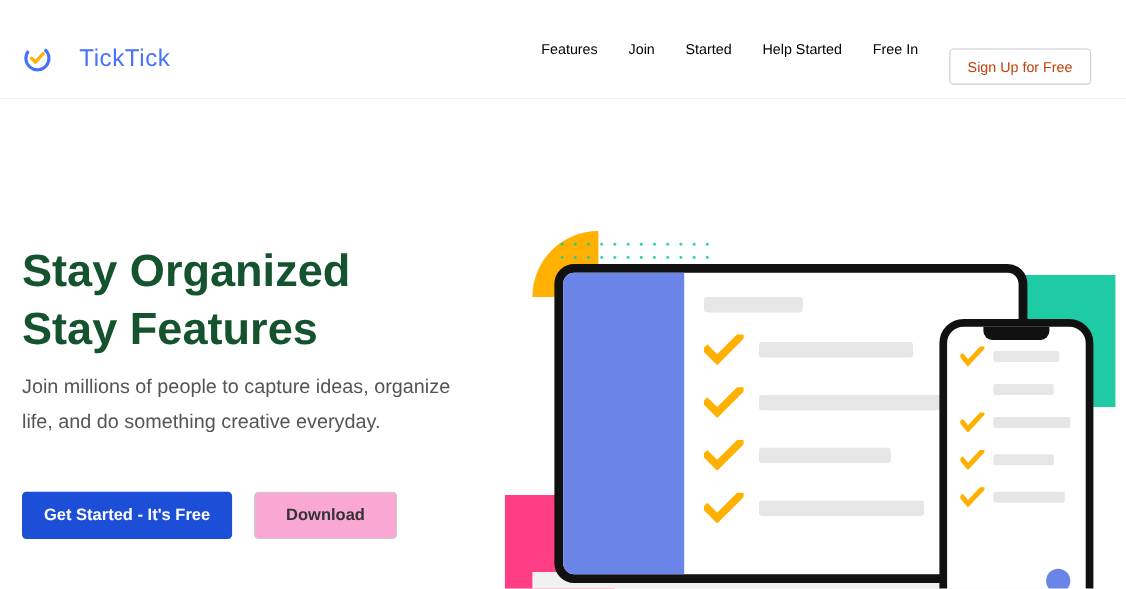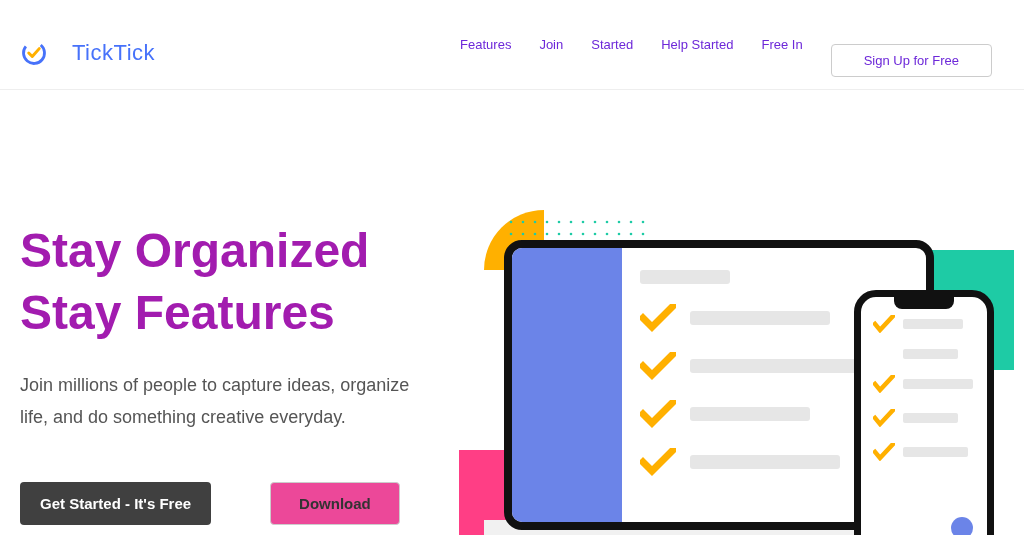--- a/index.html
+++ b/index.html
@@ -4,30 +4,30 @@
 <style>
 * { margin: 0; padding: 0; box-sizing: border-box; }
 body { font-family: -apple-system, BlinkMacSystemFont, "Segoe UI", Arial, sans-serif; background: #fff; width: 1024px; height: 535px; overflow: hidden; }
 
 .header { display: flex; align-items: center; justify-content: space-between; padding: 12px 20px; border-bottom: 1px solid #eee; }
 .logo-area { display: flex; align-items: center; gap: 24px; cursor: pointer; margin-top: 16px; }
 .logo-icon { width: 28px; height: 28px; }
 .logo-text { font-size: 22px; font-weight: 500; color: #4772FA; letter-spacing: 0.5px; }
 
 .nav { display: flex; align-items: center; gap: 28px; padding-right: 12px; }
-.nav-link { font-size: 13px; color: #6d28d9; text-decoration: none; cursor: pointer; }
-.signup-btn { font-size: 13px; color: #6d28d9; padding: 8px 32px; border: 1px solid #ccc; border-radius: 4px; background: #fff; cursor: pointer; margin-top: 32px; }
+.nav-link { font-size: 13px; color: #000000; text-decoration: none; cursor: pointer; }
+.signup-btn { font-size: 13px; color: #c2410c; padding: 8px 16px; border: 1px solid #ccc; border-radius: 4px; background: #fff; cursor: pointer; margin-top: 32px; }
 
 .hero { display: flex; padding: 60px 20px 0 20px; position: relative; }
 .hero-left { width: 440px; padding-top: 70px; }
-.hero-title { font-size: 48px; font-weight: 600; color: #a21caf; line-height: 1.3; margin-bottom: 24px; }
+.hero-title { font-size: 41px; font-weight: 600; color: #14532d; line-height: 1.3; margin-bottom: 8px; }
 .hero-sub { font-size: 18px; color: #555; line-height: 1.8; margin-bottom: 48px; max-width: 420px; }
 .hero-ctas { display: flex; gap: 20px; }
-.cta-primary { background: #404040; color: #fff; font-size: 15px; font-weight: 600; padding: 12px 20px; border: none; border-radius: 4px; cursor: pointer; }
-.cta-secondary { background: #ec4899; color: #333; font-size: 15px; font-weight: 600; padding: 12px 28px; border: 1px solid #ccc; border-radius: 4px; cursor: pointer; margin-left: 39px; }
+.cta-primary { background: #1d4ed8; color: #fff; font-size: 15px; font-weight: 600; padding: 12px 20px; border: none; border-radius: 4px; cursor: pointer; }
+.cta-secondary { background: #f9a8d4; color: #333; font-size: 15px; font-weight: 600; padding: 12px 28px; border: 1px solid #ccc; border-radius: 4px; cursor: pointer; }
 
 .hero-illustration { position: absolute; right: 10px; top: 60px; width: 560px; height: 420px; }
 
 
 .deco { position: absolute; }
 .deco-green { right: 0; top: 100px; width: 90px; height: 120px; background: #1ECBA5; }
 .deco-pink { left: 5px; top: 300px; width: 100px; height: 130px; background: #FF3E85; }
 .deco-yellow-quarter { left: 30px; top: 60px; width: 60px; height: 60px; background: #FFB000; border-radius: 60px 0 0 0; }
 .deco-dots { left: 55px; top: 70px; }
 

